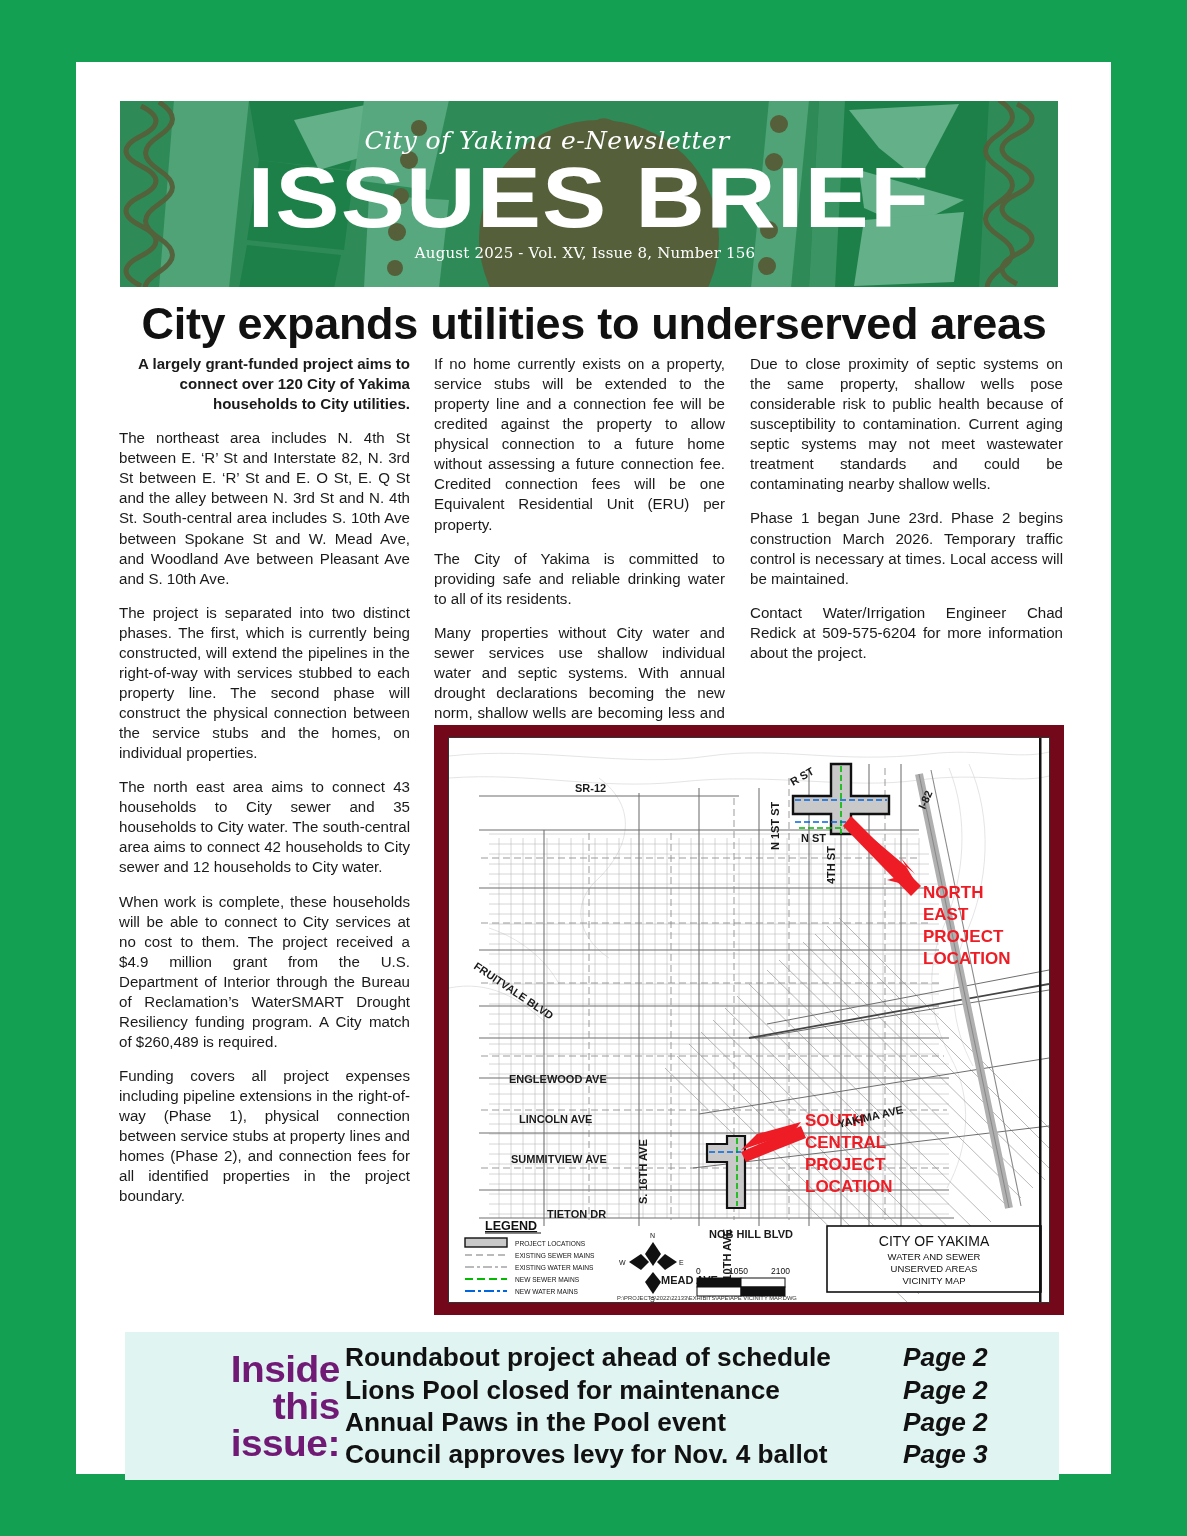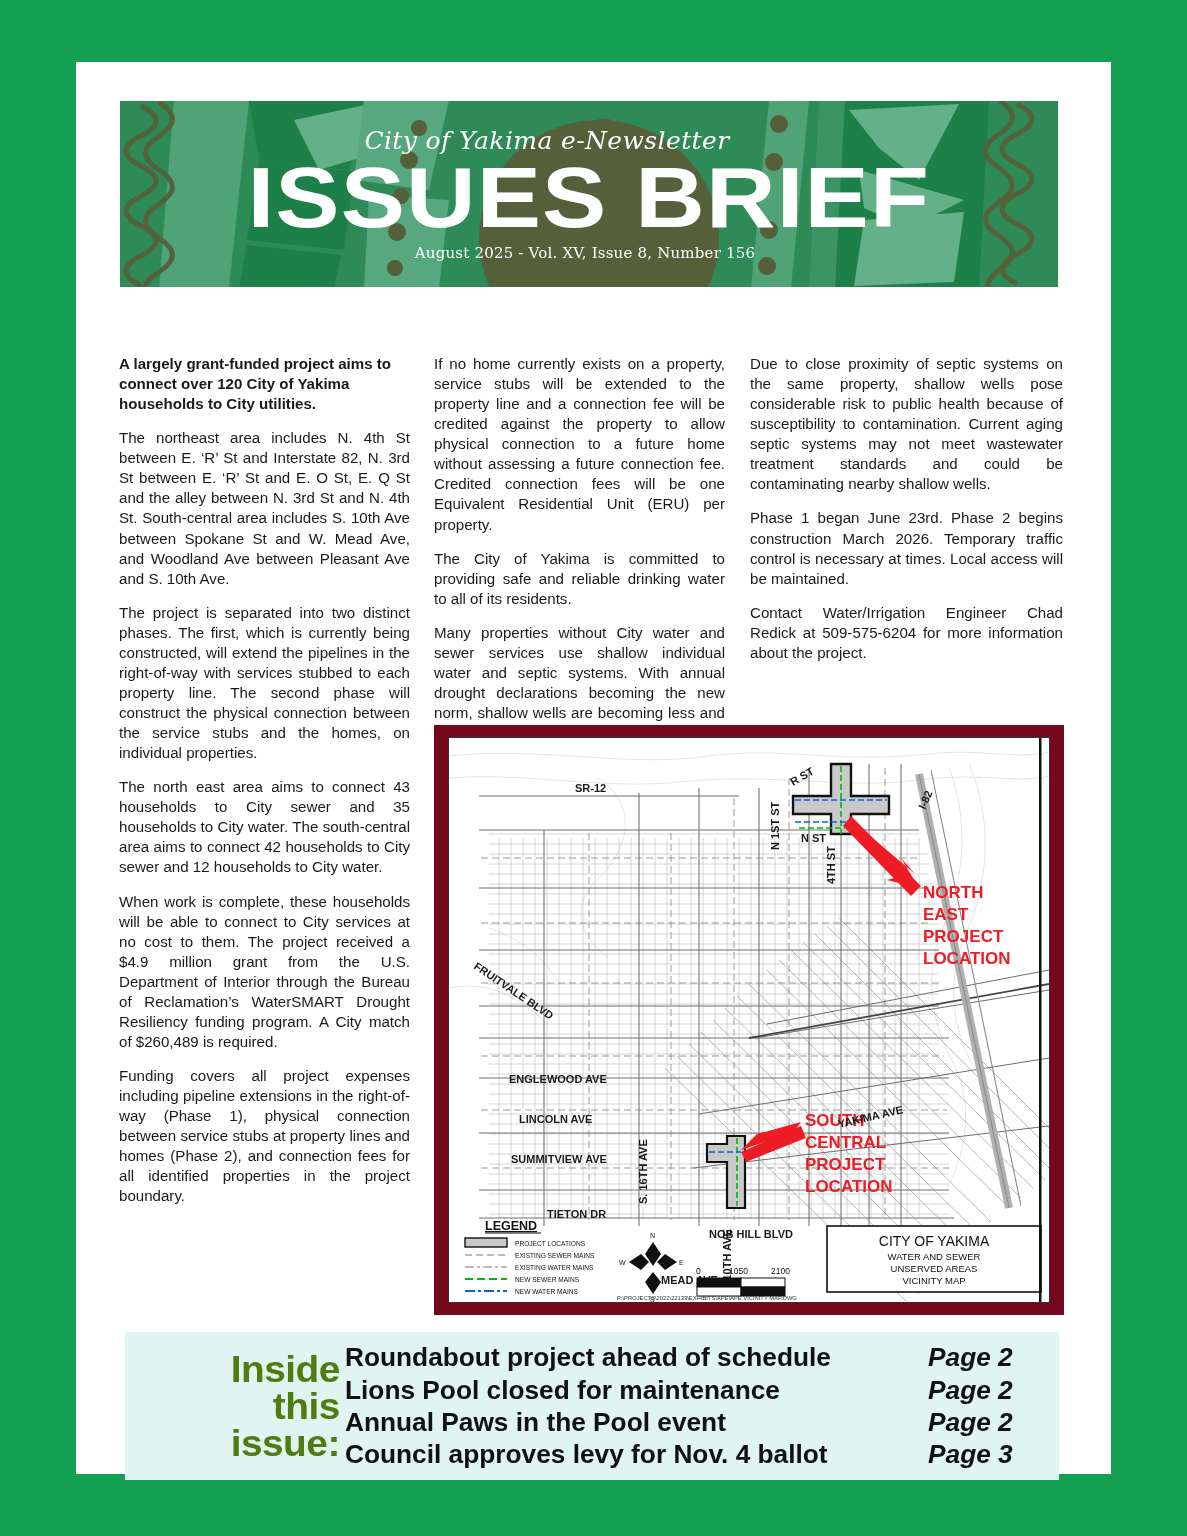--- a/index.html
+++ b/index.html
@@ -87,21 +87,21 @@
     font-size: 15.1px;
     line-height: 1.33;
     color: #1a1a1a;
     text-align: justify;
     hyphens: none;
   }
   .col1 { left: 0px; }
   .col2 { left: 315px; }
   .col3 { left: 631px; width: 313px; }
   .col p { margin-bottom: 14px; }
-  .col p.lead { font-weight: bold; text-align: left; }
+  .col p.lead { font-weight: bold; text-align: right; }
 
   
   .mapwrap {
     position: absolute;
     left: 358px; top: 663px;
     width: 630px; height: 590px;
     background: #73081a;
     padding: 12px 14px;
   }
   .mapframe {
@@ -122,28 +122,28 @@
     display: flex;
     align-items: center;
   }
   .inside-label {
     width: 210px;
     padding-left: 18px;
     font-family: "Liberation Sans Narrow", "Liberation Sans", sans-serif;
     font-weight: bold;
     font-size: 37px;
     line-height: 1.0;
-    color: #4d7c0f;
+    color: #701a75;
     text-align: right;
     letter-spacing: -0.5px;
   }
   .inside-label div { transform: scaleX(1.05); }
   .toc {
     flex: 1;
-    padding-left: 10px; padding-right: 21px;
+    padding-left: 10px; padding-right: 46px;
   }
   .toc-row {
     display: flex;
     justify-content: space-between;
     align-items: baseline;
     font-family: "Liberation Sans Narrow", "Liberation Sans", sans-serif;
     font-weight: bold;
     font-size: 25.5px;
     line-height: 1.27;
     color: #111;
@@ -213,20 +213,21 @@
       <rect x="0" y="0" width="940" height="188" fill="none" stroke="#ffffff" stroke-width="2"></rect>
     </svg>
 
     <div class="banner-inner">
       <div class="kicker">City of Yakima e-Newsletter</div>
       <div class="wordmark">ISSUES BRIEF</div>
       <div class="issueline">August 2025  -  Vol. XV, Issue 8, Number 156</div>
     </div>
   </div>
 
+  <div class="headline">City expands utilities to underserved areas</div>
 
   <div class="cols">
     <div class="col col1">
       <p class="lead">A largely grant-funded project aims to connect over 120 City of Yakima households to City utilities.</p>
       <p>The northeast area includes N. 4th St between E. ‘R’ St and Interstate 82, N. 3rd St between E. ‘R’ St and E. O St, E. Q St and the alley between N. 3rd St and N. 4th St. South-central area includes S. 10th Ave between Spokane St and W. Mead Ave, and Woodland Ave between Pleasant Ave and S. 10th Ave.</p>
       <p>The project is separated into two distinct phases. The first, which is currently being constructed, will extend the pipelines in the right-of-way with services stubbed to each property line. The second phase will construct the physical connection between the service stubs and the homes, on individual properties.</p>
       <p>The north east area aims to connect 43 households to City sewer and 35 households to City water. The south-central area aims to connect 42 households to City sewer and 12 households to City water.</p>
       <p>When work is complete, these households will be able to connect to City services at no cost to them. The project received a $4.9 million grant from the U.S. Department of Interior through the Bureau of Reclamation’s WaterSMART Drought Resiliency funding program. A City match of $260,489 is required.</p>
       <p>Funding covers all project expenses including pipeline extensions in the right-of-way (Phase 1), physical connection between service stubs at property lines and homes (Phase 2), and connection fees for all identified properties in the project boundary.</p>
     </div>

